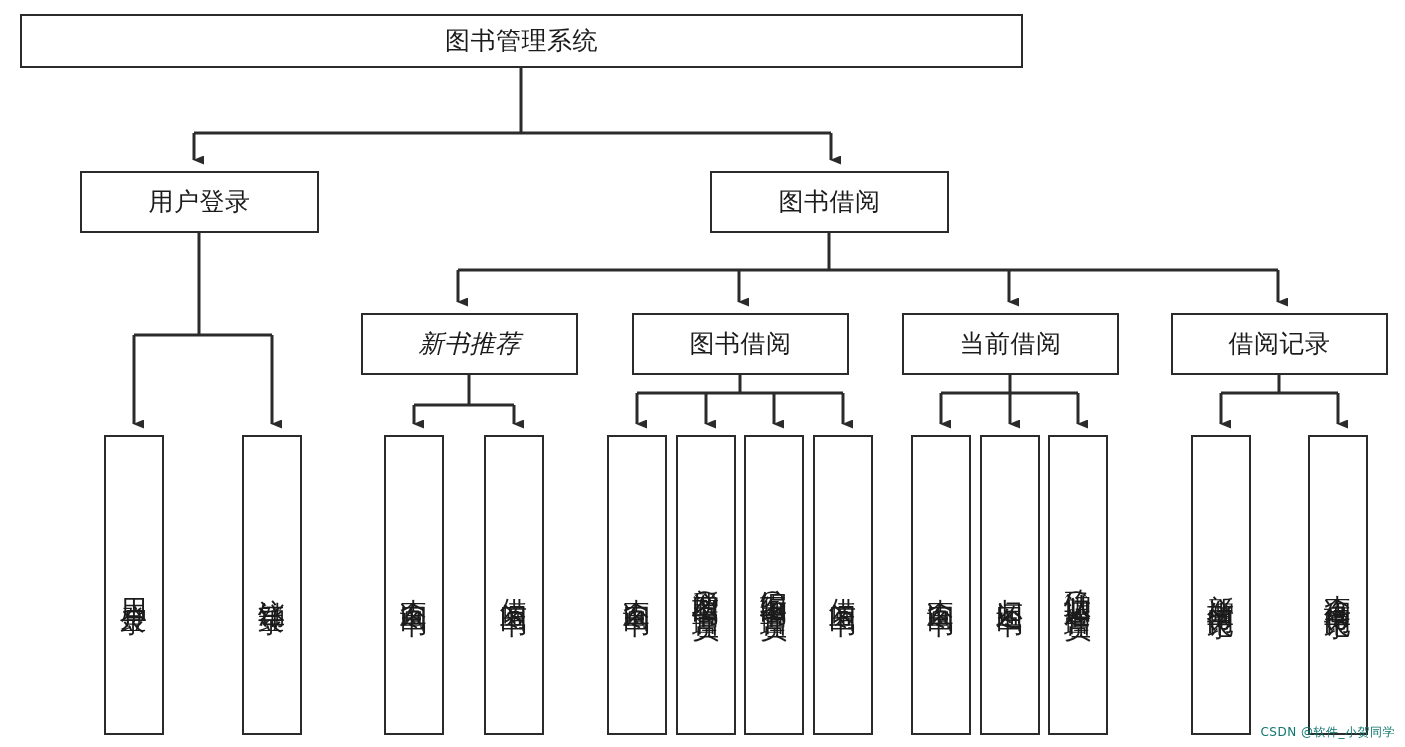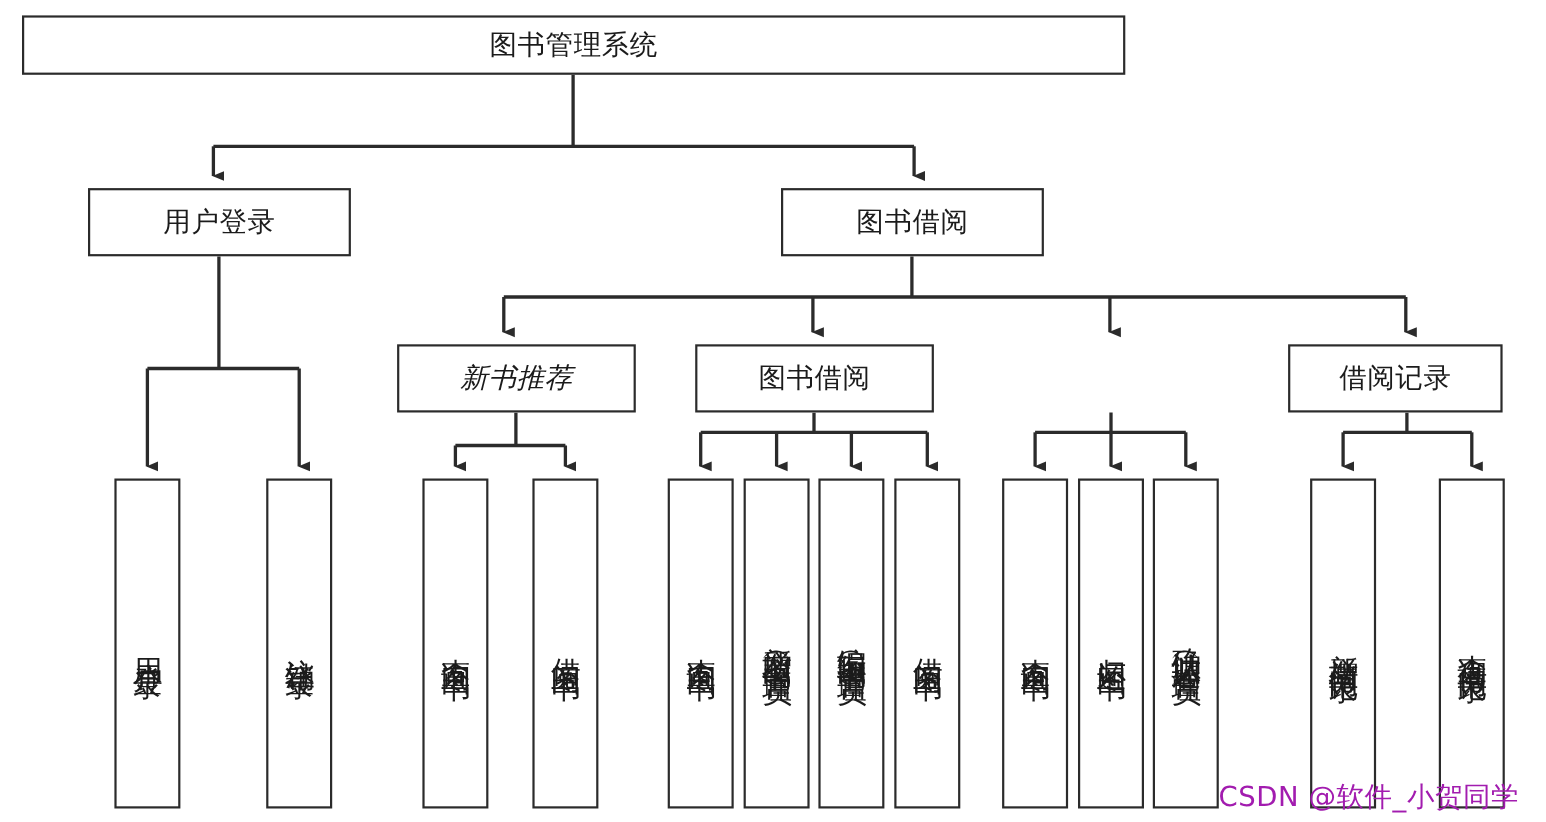--- a/index.html
+++ b/index.html
@@ -52,24 +52,24 @@
   }
   .node.v .lbl {
     writing-mode: vertical-rl;
     text-orientation: upright;
     font-size: 27px;
     letter-spacing: 4px;
     line-height: 1.0;
   }
   .watermark {
     position: absolute;
-    right: 24px;
+    right: 10px;
     bottom: 6px;
-    font-size: 25px;
-    color: #a21caf;
+    font-size: 12px;
+    color: #0f766e;
     white-space: nowrap;
     letter-spacing: 0.5px;
   }
 </style>
 </head>
 <body>
 
 <div id="canvas">
 
   <svg class="wires" viewBox="0 0 1405 747">
@@ -132,21 +132,24 @@
   <div class="node h" style="left:710px; top:171px; width:239px; height:62px;">
     <span class="lbl">图书借阅</span>
   </div>
 
   <div class="node h" style="left:361px; top:313px; width:217px; height:62px;font-style:italic;">
     <span class="lbl">新书推荐</span>
   </div>
   <div class="node h" style="left:632px; top:313px; width:217px; height:62px;">
     <span class="lbl">图书借阅</span>
   </div>
-  <div class="node h" style="left:1171px; top:313px; width:195px; height:62px;">
+  <div class="node h" style="left:902px; top:313px; width:217px; height:62px;">
+    <span class="lbl">当前借阅</span>
+  </div>
+  <div class="node h" style="left:1171px; top:313px; width:217px; height:62px;">
     <span class="lbl">借阅记录</span>
   </div>
 
   <div class="node v" style="left:104px; top:435px; width:60px; height:300px;">
     <span class="lbl">用户登录</span>
   </div>
   <div class="node v" style="left:242px; top:435px; width:60px; height:300px;">
     <span class="lbl">注销登录</span>
   </div>
 

